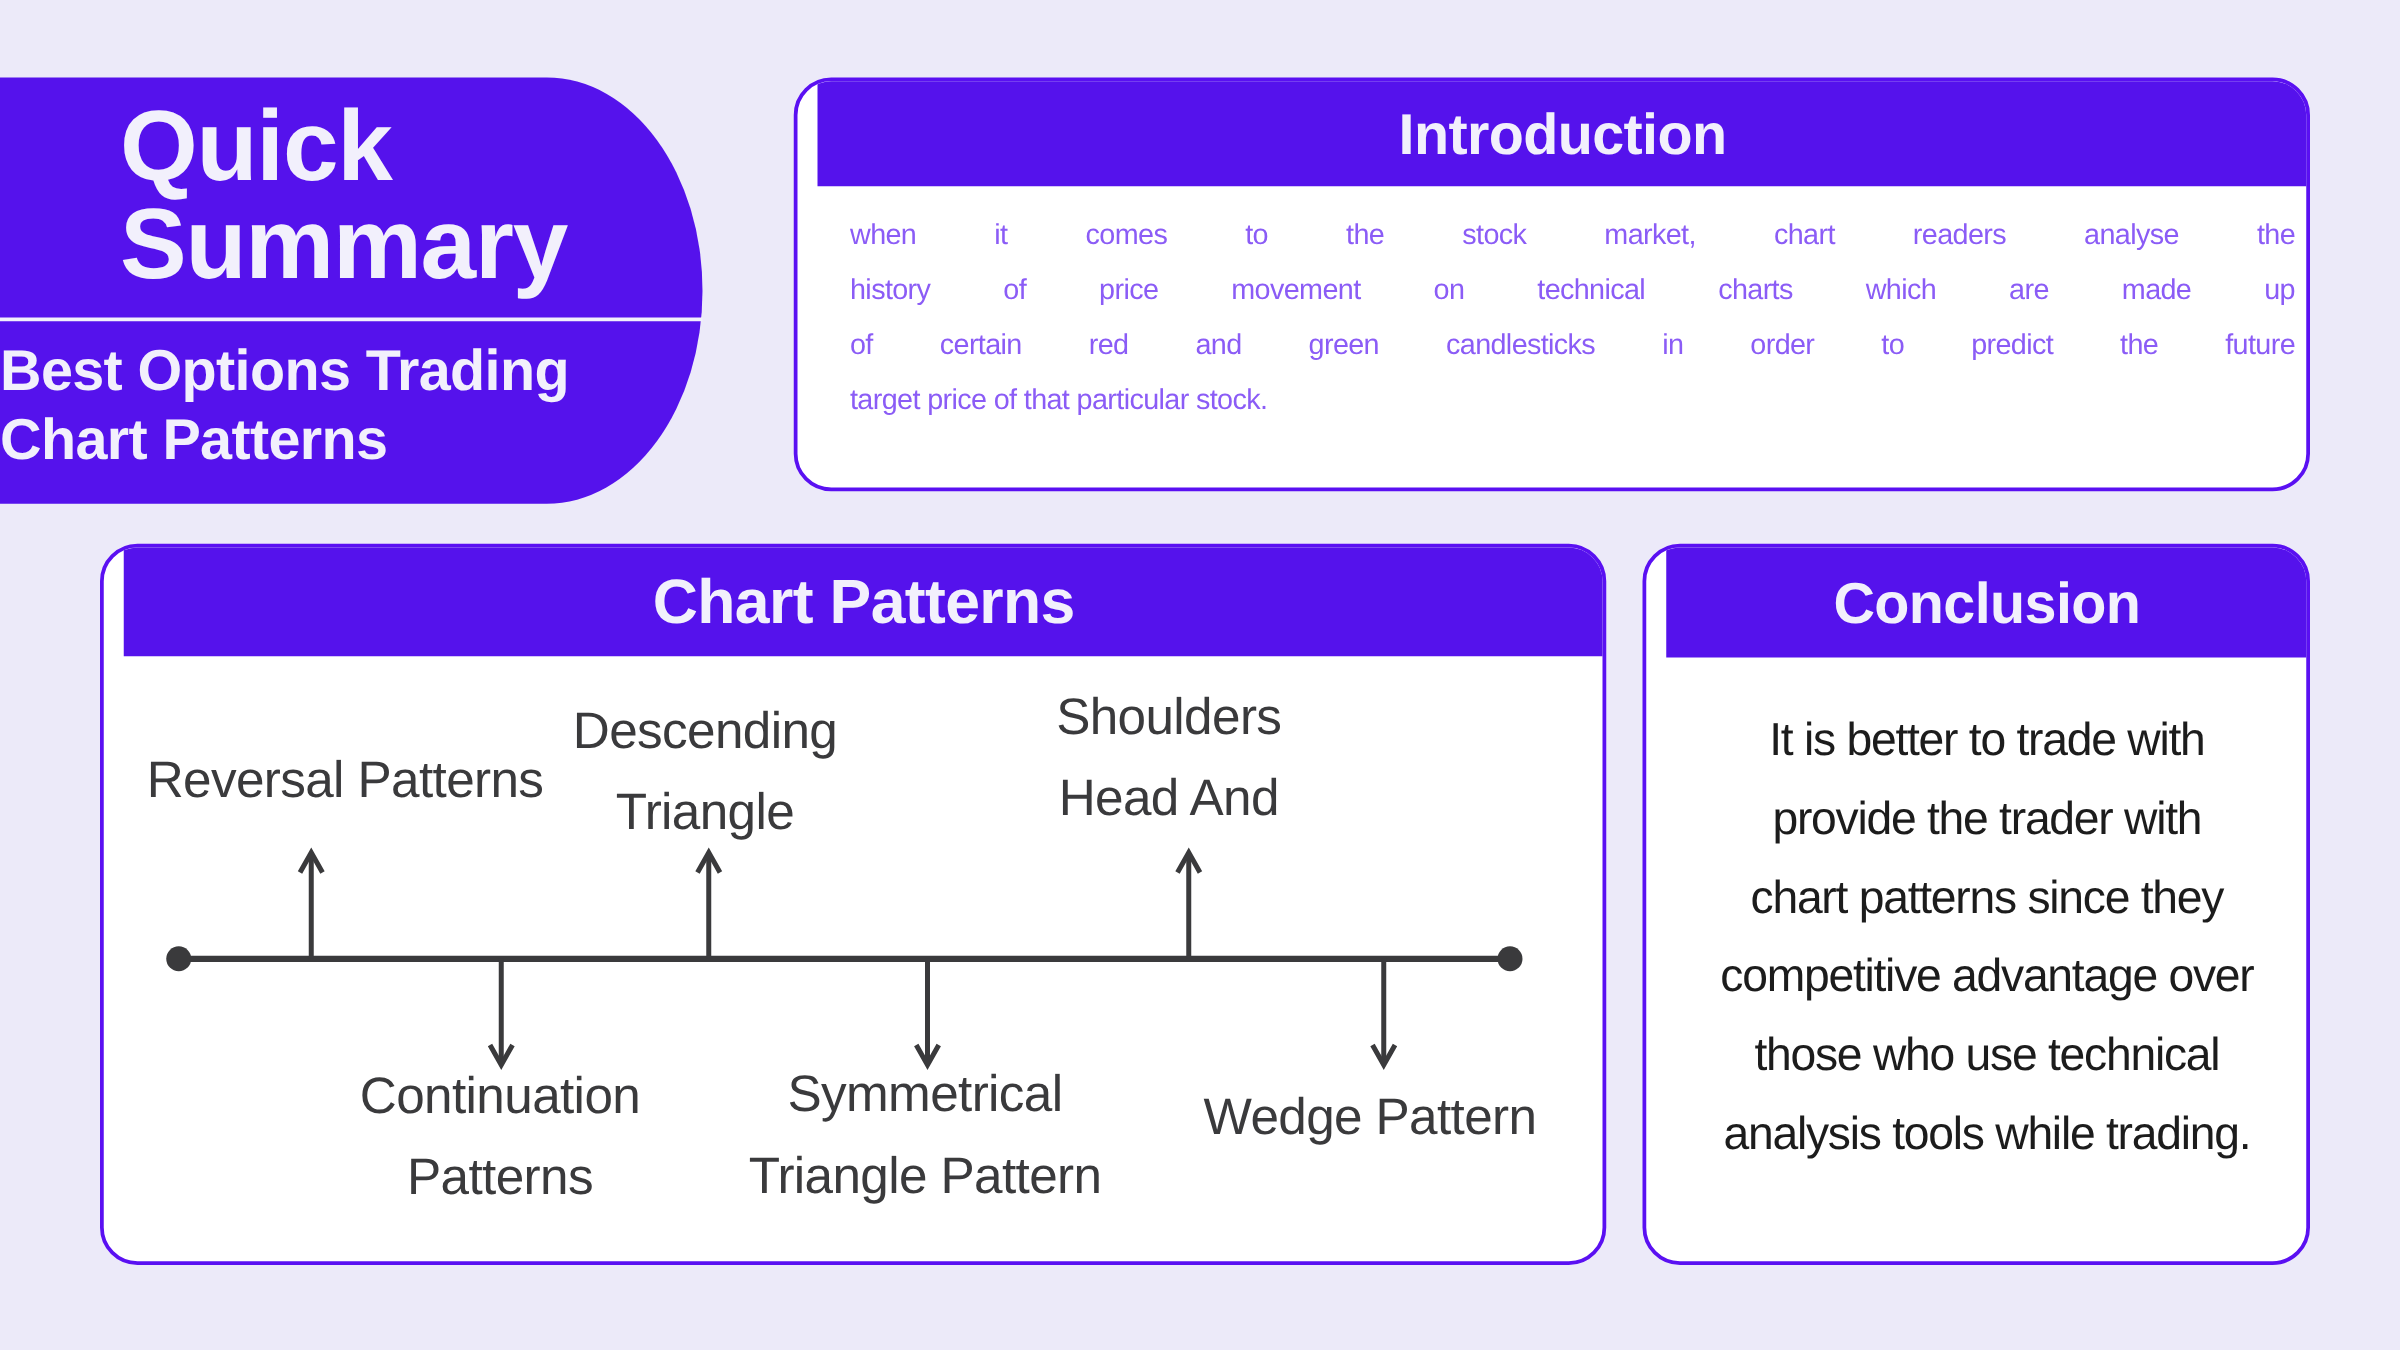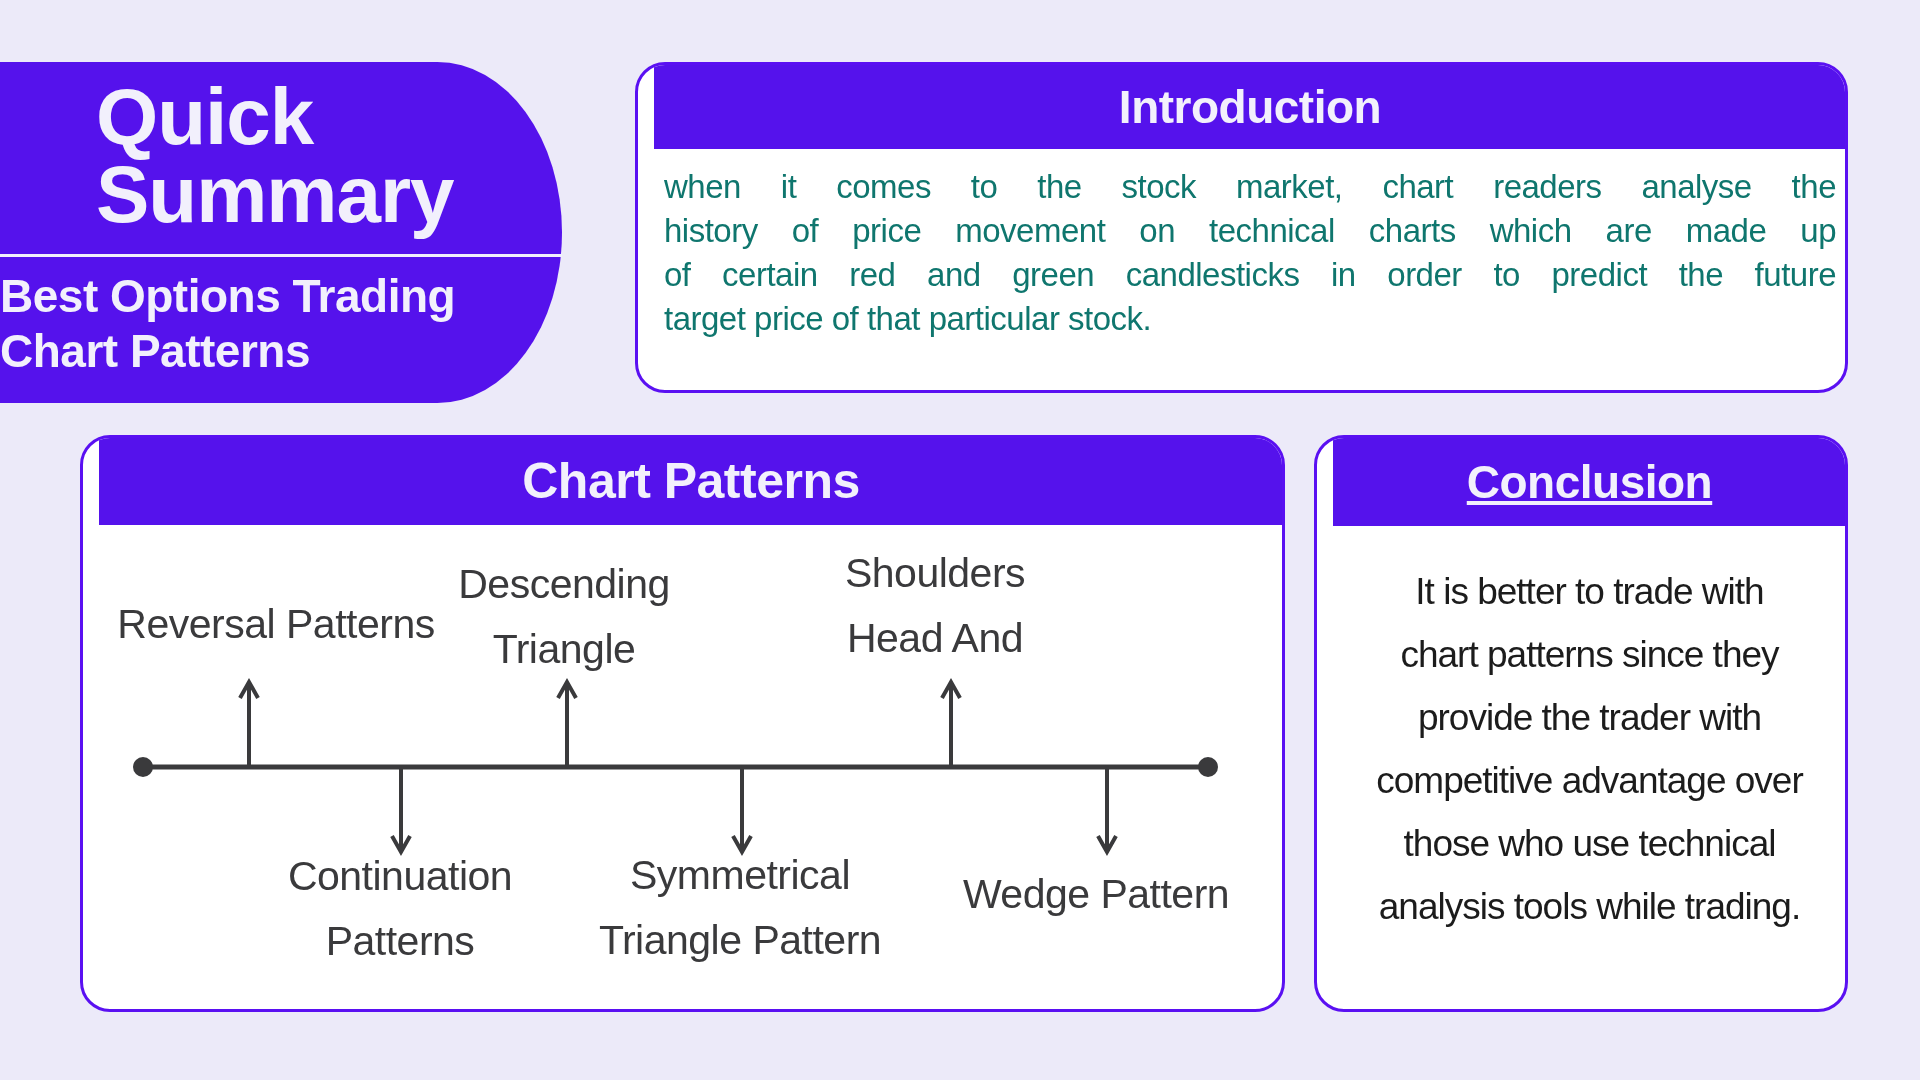--- a/index.html
+++ b/index.html
@@ -46,40 +46,40 @@
   .card header h2{
     margin:0;font-weight:700;letter-spacing:-0.5px;
   }
 
   
   .intro{left:635px;top:62px;width:1213px;height:331px;}
   .intro header{height:85px;}
   .intro header h2{font-size:46px;}
   .intro-body{
     padding:16px 9px 0 9px;
-    font-size:33px;line-height:44px;letter-spacing:-0.5px;color:#0f766e;
+    font-size:23px;line-height:44px;letter-spacing:-0.5px;color:#8b5cf6;margin-left:16px;
   }
   .jline{text-align:justify;text-align-last:justify;}
   .jline.last{text-align:left;text-align-last:left;}
 
   
   .cp{left:80px;top:435px;width:1205px;height:577px;}
   .cp header{height:88px;}
   .cp header h2{font-size:50px;}
   .cp-svg{position:absolute;left:0;top:0;width:1205px;height:577px;pointer-events:none;}
   .tl-label{
     position:absolute;transform:translate(-50%,-50%);
     font-size:41px;line-height:65px;color:#3A3A3C;text-align:center;
     white-space:nowrap;letter-spacing:-0.5px;
   }
   .tl-label span{display:block;}
 
   
   .conc{left:1314px;top:435px;width:534px;height:577px;}
-  .conc header{height:89px;text-decoration:underline;}
+  .conc header{height:89px;}
   .conc header h2{font-size:46px;}
   .conc-body{
     padding:34px 12px 0 12px;
     font-size:37px;line-height:63px;letter-spacing:-1px;color:#1C1C1C;
     text-align:center;
   }
   .conc-body div{white-space:nowrap;}
 </style>
 </head>
 <body>
@@ -173,21 +173,21 @@
       <span>Wedge Pattern</span>
     </div>
   </section>
 
   <section class="card conc">
     <header>
       <h2>Conclusion</h2>
     </header>
     <div class="conc-body">
       <div>It is better to trade with</div>
+      <div>provide the trader with</div>
       <div>chart patterns since they</div>
-      <div>provide the trader with</div>
       <div>competitive advantage over</div>
       <div>those who use technical</div>
       <div>analysis tools while trading.</div>
     </div>
   </section>
 
 </div>
 
 </body></html>

